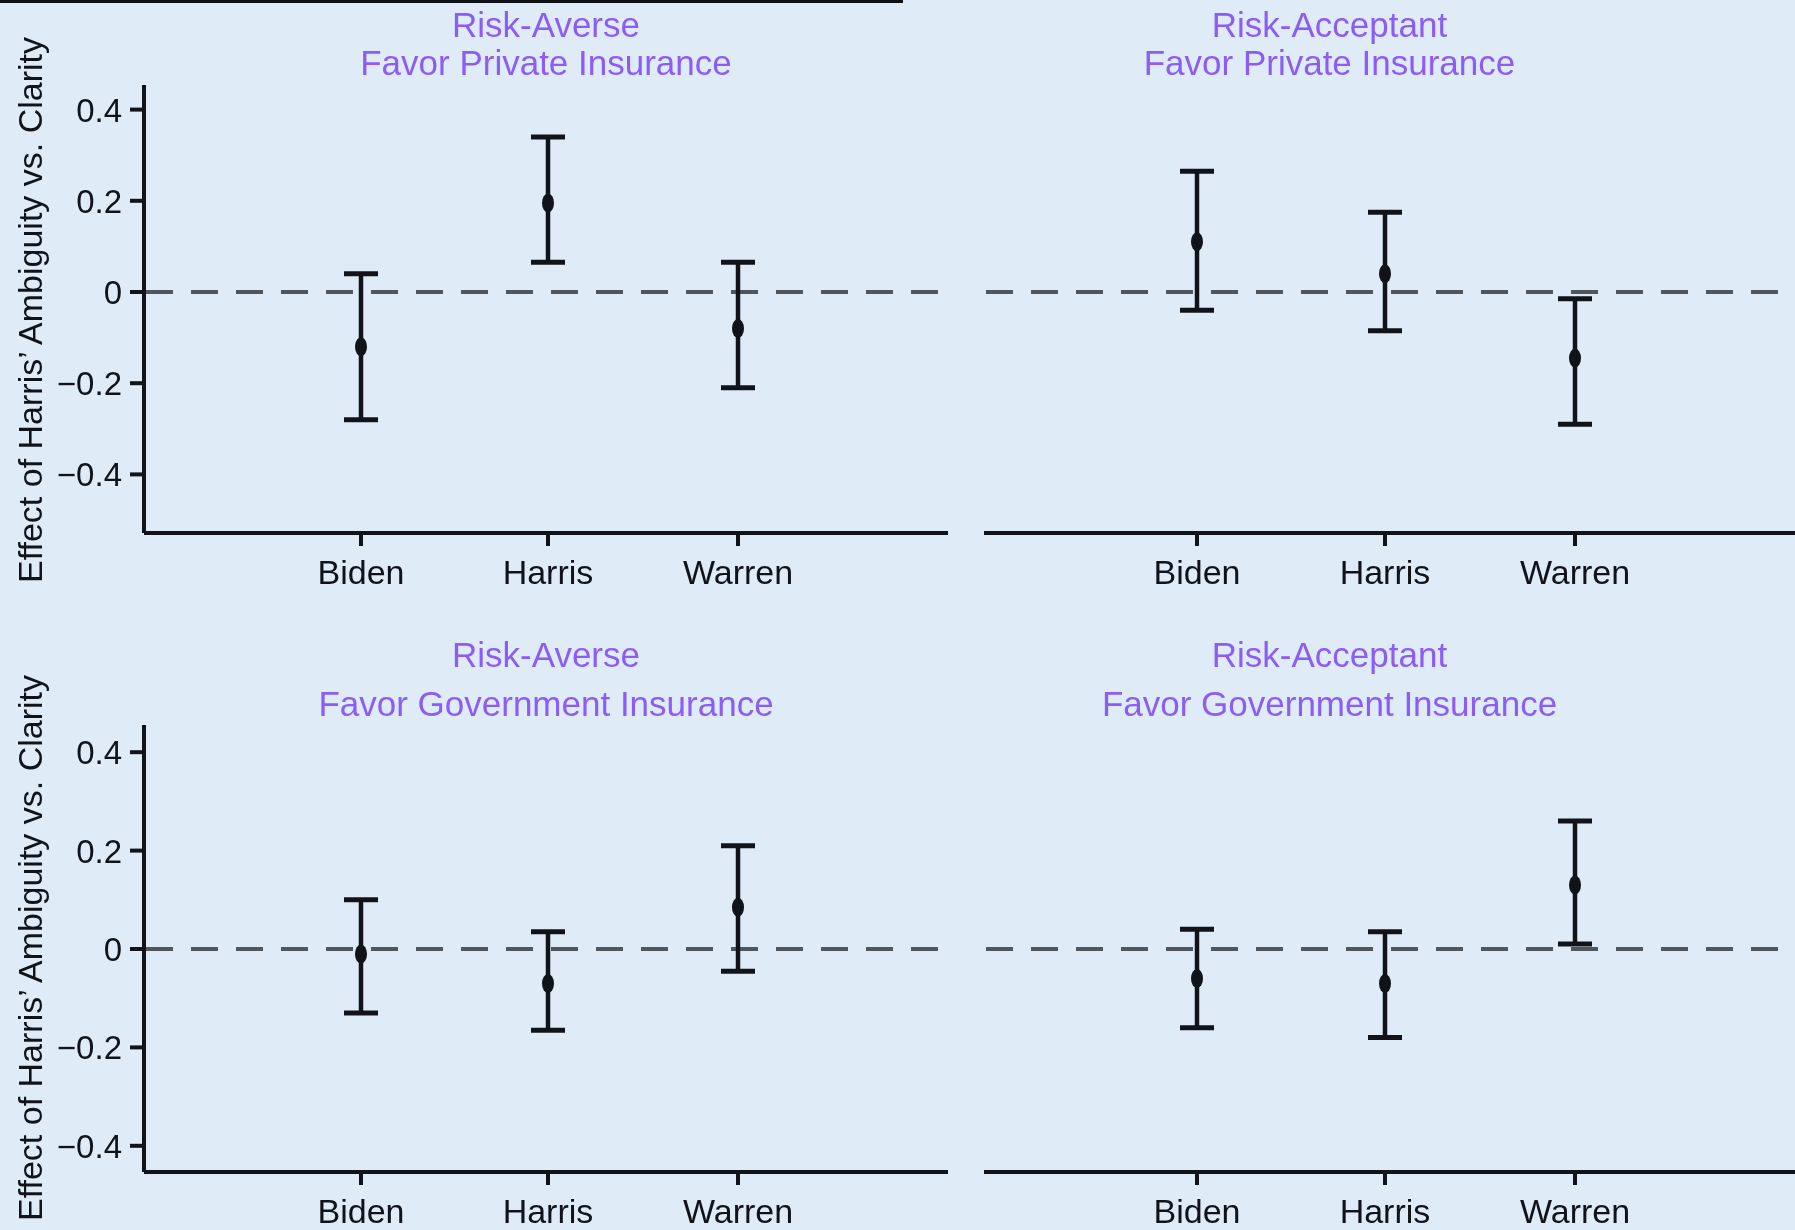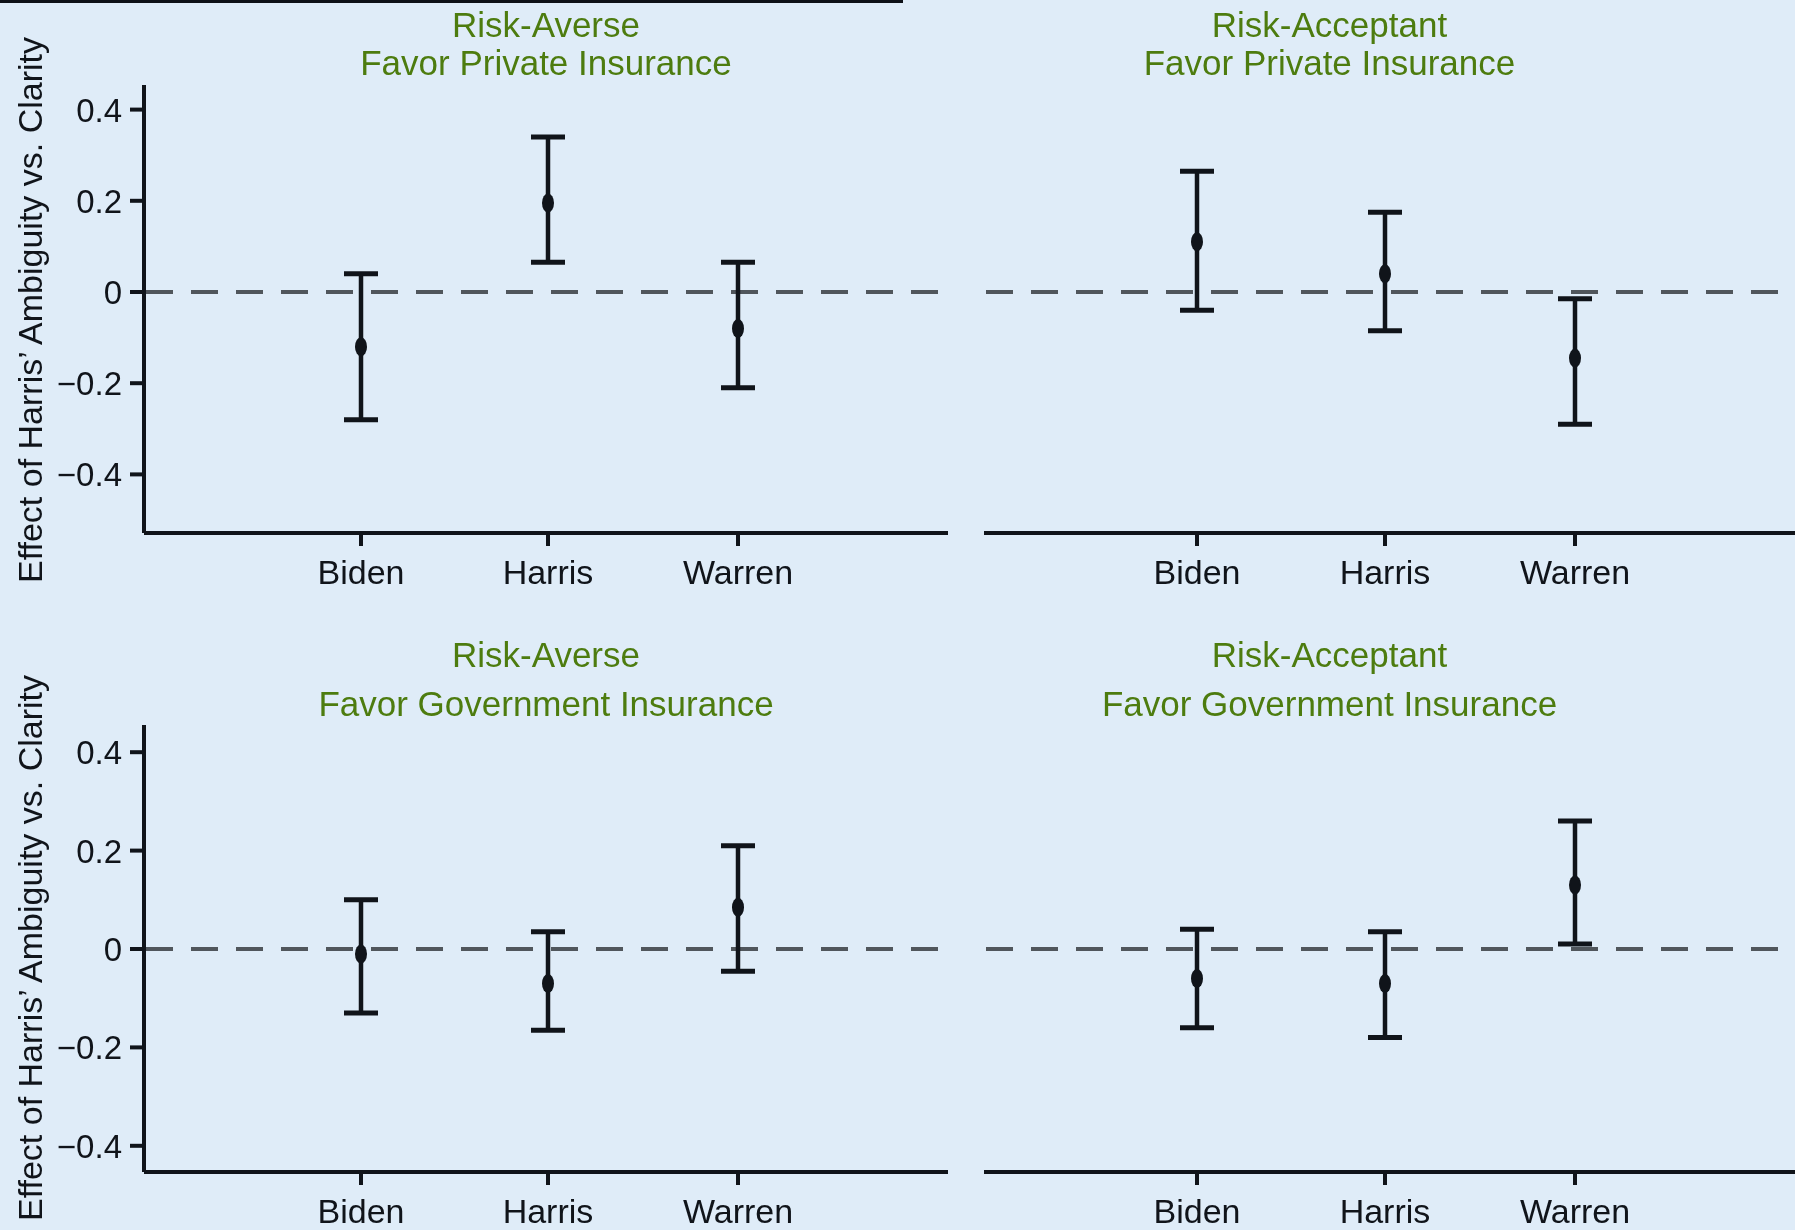--- a/index.html
+++ b/index.html
@@ -12,21 +12,21 @@
   }
   .top-artifact{
     position:absolute;left:0;top:0;width:903px;height:3px;
     background:#0d1117;
   }
   .chart-svg{position:absolute;left:0;top:0;}
   .panel-title{
     position:absolute;
     text-align:center;
     font-size:35px;
-    color:#4d7c0f;
+    color:#8b5cf6;
     line-height:38px;
     white-space:nowrap;
   }
   .pt-left{left:144px;width:804px;}
   .pt-right{left:924px;width:811px;}
   .y-axis-label{
     position:absolute;
     left:30px;
     font-size:34px;
     color:#10141a;

